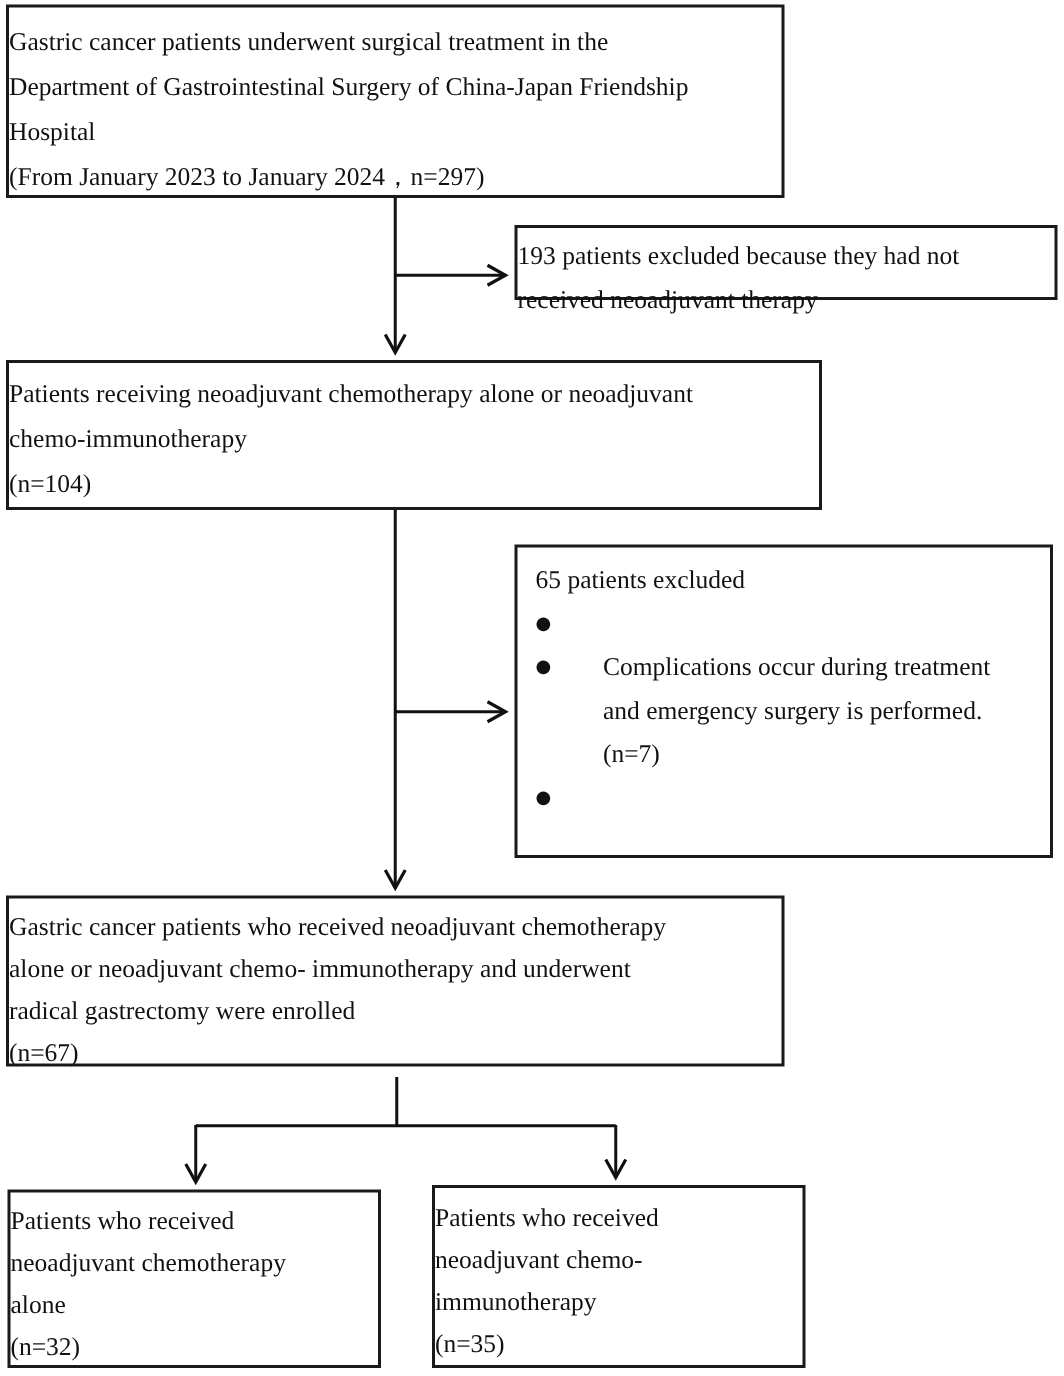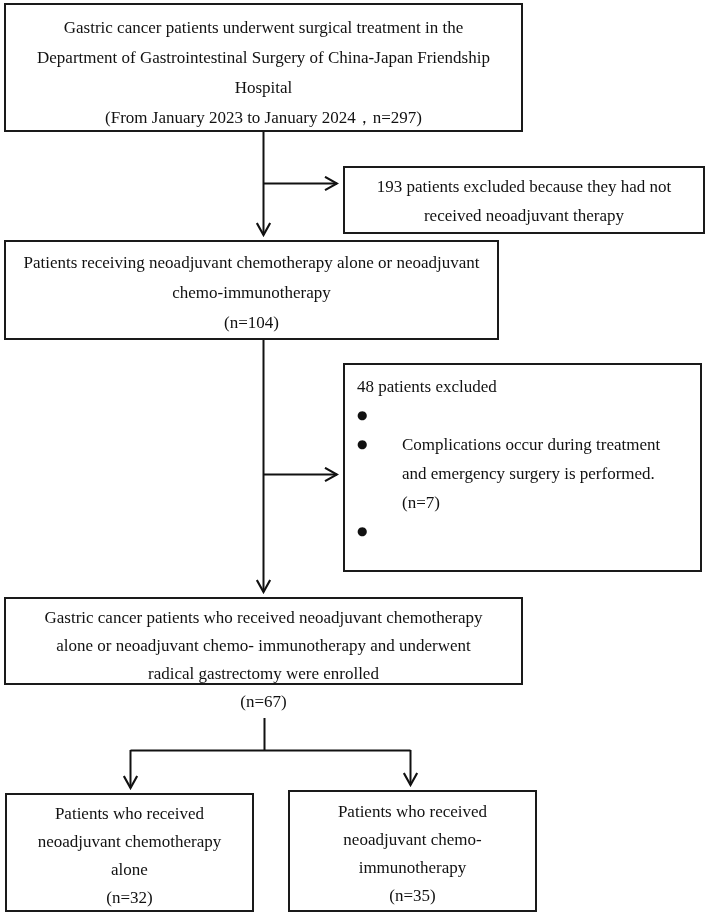--- a/index.html
+++ b/index.html
@@ -9,39 +9,39 @@
     font-family:"Liberation Serif","DejaVu Serif",serif;
     color:var(--text); font-size:17px;
   }
   svg.arrows { position:absolute; left:0; top:0; pointer-events:none; }
   svg.arrows .flow { stroke:var(--line); stroke-width:2; fill:none; }
   svg.arrows .head { stroke:var(--line); stroke-width:1.6; fill:none; }
   .box {
     position:absolute; box-sizing:border-box; background:var(--bg);
     border:2px solid var(--border);
   }
-  .txt { white-space:pre-line; text-align:center; }
+  .txt { white-space:pre-line; }
 
   #box-source   { left:4px;   top:3px;   width:519px; height:129px; }
   #box-source .txt { padding-top:8px; line-height:30px; }
 
-  #excl-1       { left:343px; top:150px; width:362px; height:68px; border-width:2px;margin-top:16px; }
+  #excl-1       { left:343px; top:150px; width:362px; height:50px; border-width:2px; }
   #excl-1 .txt  { padding-top:4px; line-height:29px; }
 
-  #box-neo      { left:4px;   top:240px; width:495px; height:100px; }
+  #box-neo      { left:4px;   top:240px; width:544px; height:100px; }
   #box-neo .txt { padding-top:6px; line-height:30px; }
 
   #excl-2       { left:343px; top:363px; width:359px; height:209px; padding:7px 8px 0 12px; }
   .excl2-title  { line-height:29px; }
   .bullet-row   { display:flex; align-items:flex-start; }
   .bullet-marker{ width:45px; flex:0 0 45px; font-size:12px; line-height:29px;
                   font-family:"DejaVu Sans",sans-serif; }
   .bullet-text  { flex:1; white-space:pre-line; line-height:29px; }
 
-  #box-enrolled { left:4px;   top:597px; width:519px; height:88px; }
+  #box-enrolled { left:4px;   top:597px; width:519px; height:114px; }
   #box-enrolled .txt { padding-top:5px; line-height:28px; }
 
   #box-chemo-alone  { left:5px;   top:793px; width:249px; height:119px; }
   #box-chemo-alone .txt { padding-top:5px; line-height:28px; }
 
   #box-chemo-immuno { left:288px; top:790px; width:249px; height:122px; }
   #box-chemo-immuno .txt { padding-top:6px; line-height:28px; }
 </style>
 </head>
 <body>
@@ -75,21 +75,21 @@
 received neoadjuvant therapy</div>
   </div>
 
   <div class="box" id="box-neo">
     <div class="txt">Patients receiving neoadjuvant chemotherapy alone or neoadjuvant
 chemo-immunotherapy
 (n=104)</div>
   </div>
 
   <div class="box" id="excl-2">
-    <div class="excl2-title">48 patients excluded</div>
+    <div class="excl2-title">65 patients excluded</div>
     <div class="bullet-row">
       <span class="bullet-marker">●</span>
     </div>
     <div class="bullet-row">
       <span class="bullet-marker">●</span>
       <span class="bullet-text">Complications occur during treatment
 and emergency surgery is performed.
 (n=7)</span>
     </div>
     <div class="bullet-row">

